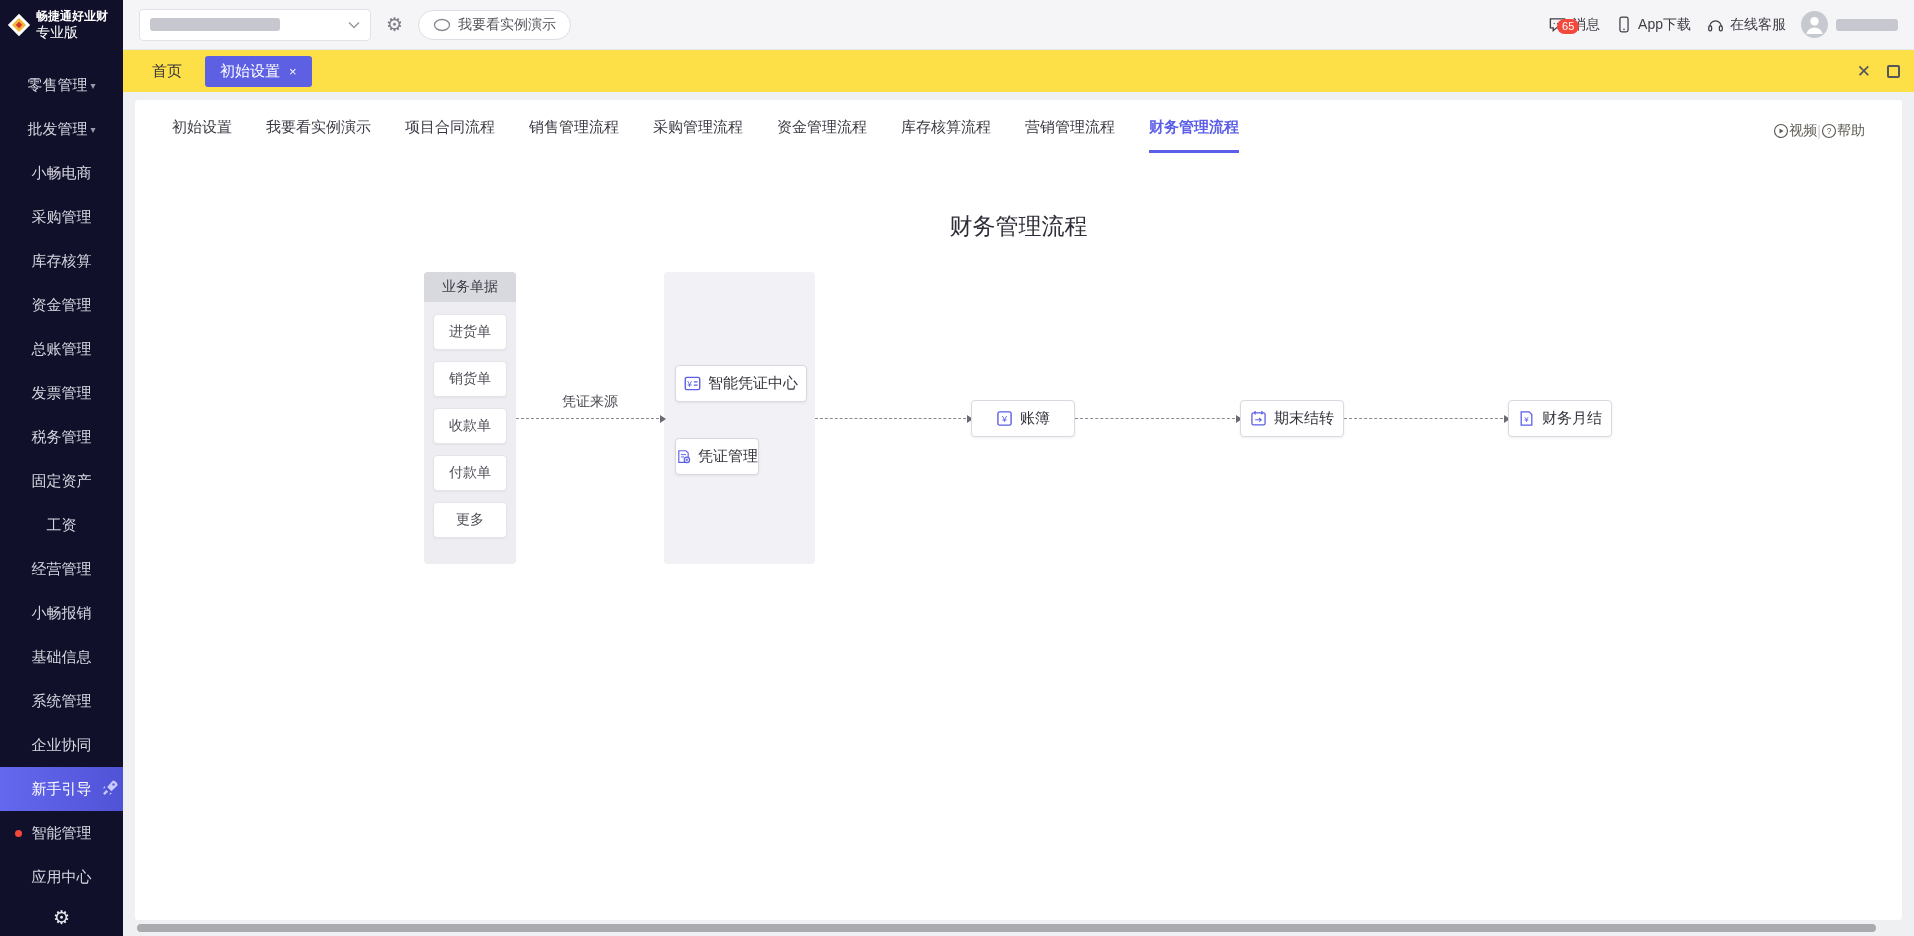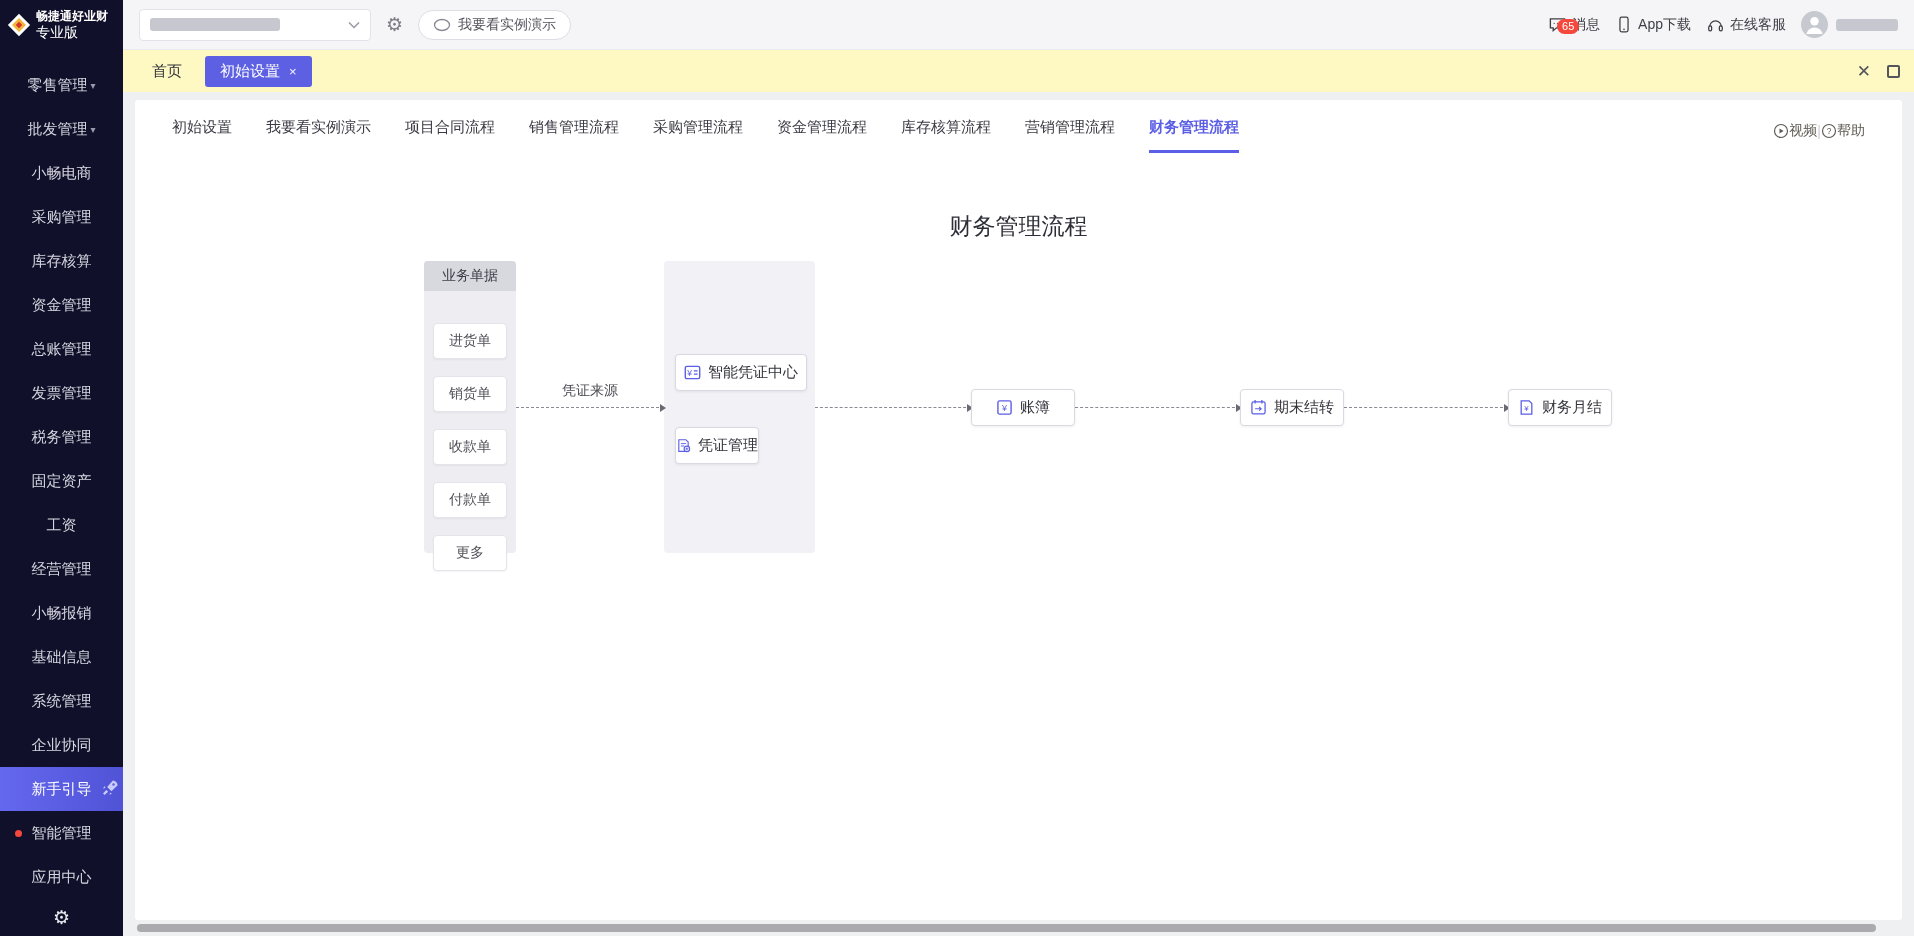--- a/index.html
+++ b/index.html
@@ -33,47 +33,47 @@
   .gear-btn { color:#7c7c86; font-size:19px; cursor:pointer; }
   .demo-pill { height:30px; border:1px solid #dddde3; background:#fff; display:flex; align-items:center; gap:7px; padding:0 14px; border-radius:16px; font-size:14px; color:#55555e; cursor:pointer; }
   .flex-spacer { flex:1; }
   .top-item { display:flex; align-items:center; gap:5px; font-size:14px; color:#3e3e46; cursor:pointer; }
   .icon-wrap { position:relative; display:flex; }
   .badge { position:absolute; top:-11px; left:9px; background:#f4483c; color:#fff; font-size:11px; border-radius:9px; padding:1px 5px; line-height:1.2; white-space:nowrap;margin-top:15px; }
   .user { display:flex; align-items:center; gap:8px; cursor:pointer; }
   .user .masked { width:62px; height:12px; }
 
   
-  .tabstrip { height:42px; background:#fef9c3; display:flex; align-items:center; padding:0 14px; gap:8px; flex-shrink:0; }
+  .tabstrip { height:42px; background:#fde047; display:flex; align-items:center; padding:0 14px; gap:8px; flex-shrink:0; }
   .tab { height:31px; display:flex; align-items:center; padding:0 15px; font-size:15px; color:#34343c; border-radius:3px; cursor:pointer; }
   .tab.active { background:#5d60e2; color:#fff; gap:9px; }
   .tab .tab-close { font-size:13px; opacity:.95; cursor:pointer; }
   .winctls { margin-left:auto; display:flex; align-items:center; gap:16px; color:#55555c; }
   .winctl-close { font-size:17px; cursor:pointer; line-height:1; }
   .winctl-max { width:13px; height:13px; border:2px solid #55555c; border-radius:2px; cursor:pointer; }
 
   
   .content { flex:1; position:relative; padding:8px 12px 16px; min-height:0; }
   .card { position:relative; background:#fff; height:100%; border-radius:3px; overflow:hidden; }
 
   .flow-nav { display:flex; align-items:flex-end; gap:34px; padding:18px 37px 0; }
   .flow-tab { font-size:15px; color:#3a3a44; padding-bottom:13px; border-bottom:3px solid transparent; cursor:pointer; white-space:nowrap; }
   .flow-tab.active { color:#5b5ee6; border-bottom-color:#5b5ee6; font-weight:bold; }
   .nav-right { margin-left:auto; display:flex; align-items:center; gap:0; color:#5d5a52; font-size:14px; padding-bottom:13px; }
   .nav-sep { color:#cfcfd5; }
 
   .page-title { text-align:center; font-size:23px; font-weight:500; color:#2e2e38; margin-top:58px; }
 
   
-  .diagram { position:absolute; left:0; top:161px; right:0; height:300px;text-decoration:underline; }
+  .diagram { position:absolute; left:0; top:172px; right:0; height:300px;text-decoration:underline; }
   .grp { position:absolute; top:0; height:292px; border-radius:4px; }
   .grp-source { left:289px; width:92px; background:#ededf2; }
   .grp-middle { left:529px; width:151px; background:#f1f1f6; }
   .grp-header { height:30px; background:#d8d8df; border-radius:4px 4px 0 0; display:flex; align-items:center; justify-content:center; font-size:14px; color:#3c3c46; }
-  .grp-items { display:flex; flex-direction:column; gap:17px; padding:12px 9px;margin-top:20px; }
+  .grp-items { display:flex; flex-direction:column; gap:11px; padding:12px 9px; }
   .grp-btn { height:36px; background:#fff; border:1px solid #e4e4ea; border-radius:4px; display:flex; align-items:center; justify-content:center; font-size:14px; color:#505058; box-shadow:0 1px 2px rgba(0,0,0,.05); cursor:pointer; }
 
   .node { position:absolute; height:37px; background:#fff; border:1px solid #d9d9e2; border-radius:4px; display:flex; align-items:center; justify-content:center; gap:7px; font-size:15px; color:#33333c; box-shadow:0 1px 3px rgba(0,0,0,.07); cursor:pointer; white-space:nowrap; }
   .node-smart  { left:540px; top:93px;  width:132px; }
   .node-vmgmt  { left:540px; top:166px; width:84px; }
   .node-ledger { left:836px; top:128px; width:104px; }
   .node-period { left:1105px; top:128px; width:104px; }
   .node-month  { left:1373px; top:128px; width:104px; }
 
   .connector { position:absolute; top:146px; height:0; border-top:1px dashed #8a8a92; }

